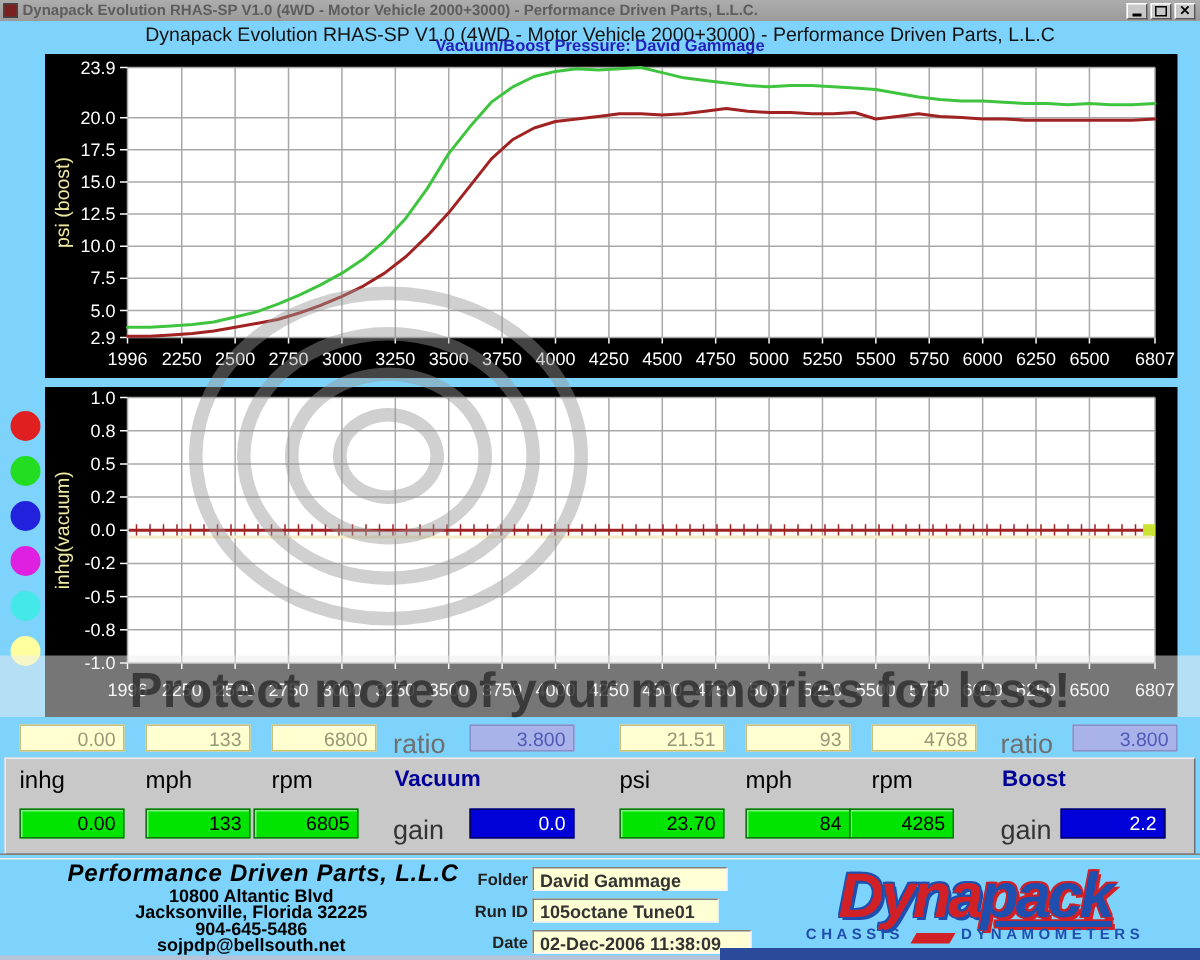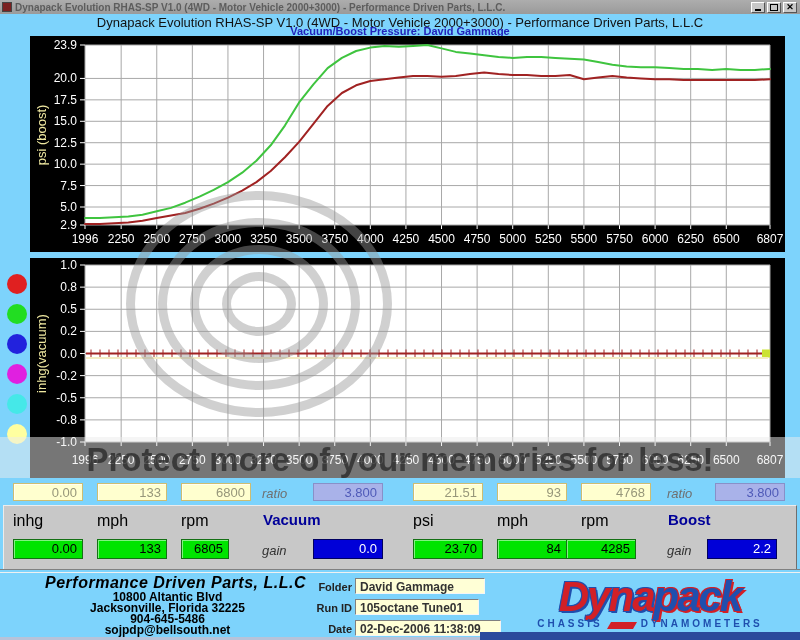--- a/index.html
+++ b/index.html
@@ -49,21 +49,21 @@
   .box{position:absolute;height:18px;box-sizing:border-box;font-size:13px;
     text-align:right;padding:1px 5px 0 0;}
   .ybox{background:var(--value-box-yellow);border:1px solid #cdbd72;color:#97977a;
     box-shadow:inset 1px 1px 0 rgba(255,255,255,.7);}
   .lavbox{background:var(--ratio-box-lavender);border:1px solid #8890c8;color:#4f5ab8;}
   .gbox{background:var(--value-box-green);border:1px solid #157015;color:#000;height:20px;
     box-shadow:inset 1px 1px 0 rgba(255,255,255,.5);}
   .gainbox{background:var(--gain-box-blue);border:1px solid #000060;color:#fff;height:20px;}
   .collabel{position:absolute;width:70px;text-align:left;font-size:16px;color:#000;}
   .sectlabel{position:absolute;font-size:15px;font-weight:bold;color:var(--header-navy);}
-  .smalllabel{position:absolute;font-size:13px;color:#6f6f6f;font-style:italic;}
+  .smalllabel{position:absolute;font-size:18px;color:#6f6f6f;}
 
   
   .footer-div{position:absolute;left:0;top:569px;width:800px;height:2px;
     border-top:1px solid #808080;border-bottom:1px solid #f0f0f0;}
   .company-block{position:absolute;left:0;top:574px;width:335px;text-align:center;color:#000;}
   .company-name{font-size:16px;font-weight:bold;font-style:italic;letter-spacing:.5px;padding-left:16px;}
   .company-line{font-size:12px;font-weight:bold;line-height:11px;}
   .meta-label{position:absolute;width:60px;text-align:right;font-size:11px;
     font-weight:bold;color:#222;}
   .meta-box{position:absolute;height:16px;background:#ffffd6;border:1px solid;
@@ -72,21 +72,21 @@
 
   
   .logo{position:absolute;left:505px;top:578px;width:290px;text-align:center;}
   .logo-word{font-size:42px;line-height:38px;font-weight:bold;font-style:italic;
     letter-spacing:-2px;white-space:nowrap;}
   .logo-dyna{color:var(--logo-red);
     text-shadow:-1px -1px 0 var(--logo-blue),1px -1px 0 var(--logo-blue),
                 -1px 1px 0 var(--logo-blue),2px 2px 0 var(--logo-blue);}
   .logo-pack{color:var(--logo-blue);
     text-shadow:-1px -1px 0 var(--logo-red),1px -1px 0 var(--logo-red),
-                -1px 1px 0 var(--logo-red),2px 2px 0 var(--logo-red);}
+                -1px 1px 0 var(--logo-red),2px 2px 0 var(--logo-red);text-decoration:underline;}
   .logo-sub{margin-top:2px;font-size:10px;font-weight:bold;color:var(--logo-blue);
     letter-spacing:3px;display:flex;align-items:flex-end;justify-content:center;gap:6px;}
   .logo-swoosh{display:inline-block;width:26px;height:7px;background:var(--logo-red);
     transform:skewX(-30deg);}
 
   
   .strip-left{position:absolute;left:0;top:637px;width:480px;height:3px;background:#b7c3d9;}
   .strip-right{position:absolute;left:480px;top:632px;width:320px;height:8px;background:#2b4a9c;}
 </style>
 </head>
@@ -413,21 +413,21 @@
   <div class="collabel" style="left:181px;top:512px">rpm</div>
   <div class="sectlabel" style="left:263px;top:511px">Vacuum</div>
 
   <div class="collabel" style="left:413px;top:512px">psi</div>
   <div class="collabel" style="left:497px;top:512px">mph</div>
   <div class="collabel" style="left:581px;top:512px">rpm</div>
   <div class="sectlabel" style="left:668px;top:511px">Boost</div>
 
   <div class="box gbox" style="left:13px;top:539px;width:70px">0.00</div>
   <div class="box gbox" style="left:97px;top:539px;width:70px">133</div>
-  <div class="box gbox" style="left:181px;top:539px;width:48px">6805</div>
+  <div class="box gbox" style="left:169px;top:539px;width:70px">6805</div>
   <div class="smalllabel" style="left:262px;top:543px;width:44px;color:#333">gain</div>
   <div class="box gainbox" style="left:313px;top:539px;width:70px">0.0</div>
 
   <div class="box gbox" style="left:413px;top:539px;width:70px">23.70</div>
   <div class="box gbox" style="left:497px;top:539px;width:70px">84</div>
   <div class="box gbox" style="left:566px;top:539px;width:70px">4285</div>
   <div class="smalllabel" style="left:667px;top:543px;width:44px;color:#333">gain</div>
   <div class="box gainbox" style="left:707px;top:539px;width:70px">2.2</div>
 
   <div class="footer-div"></div>

